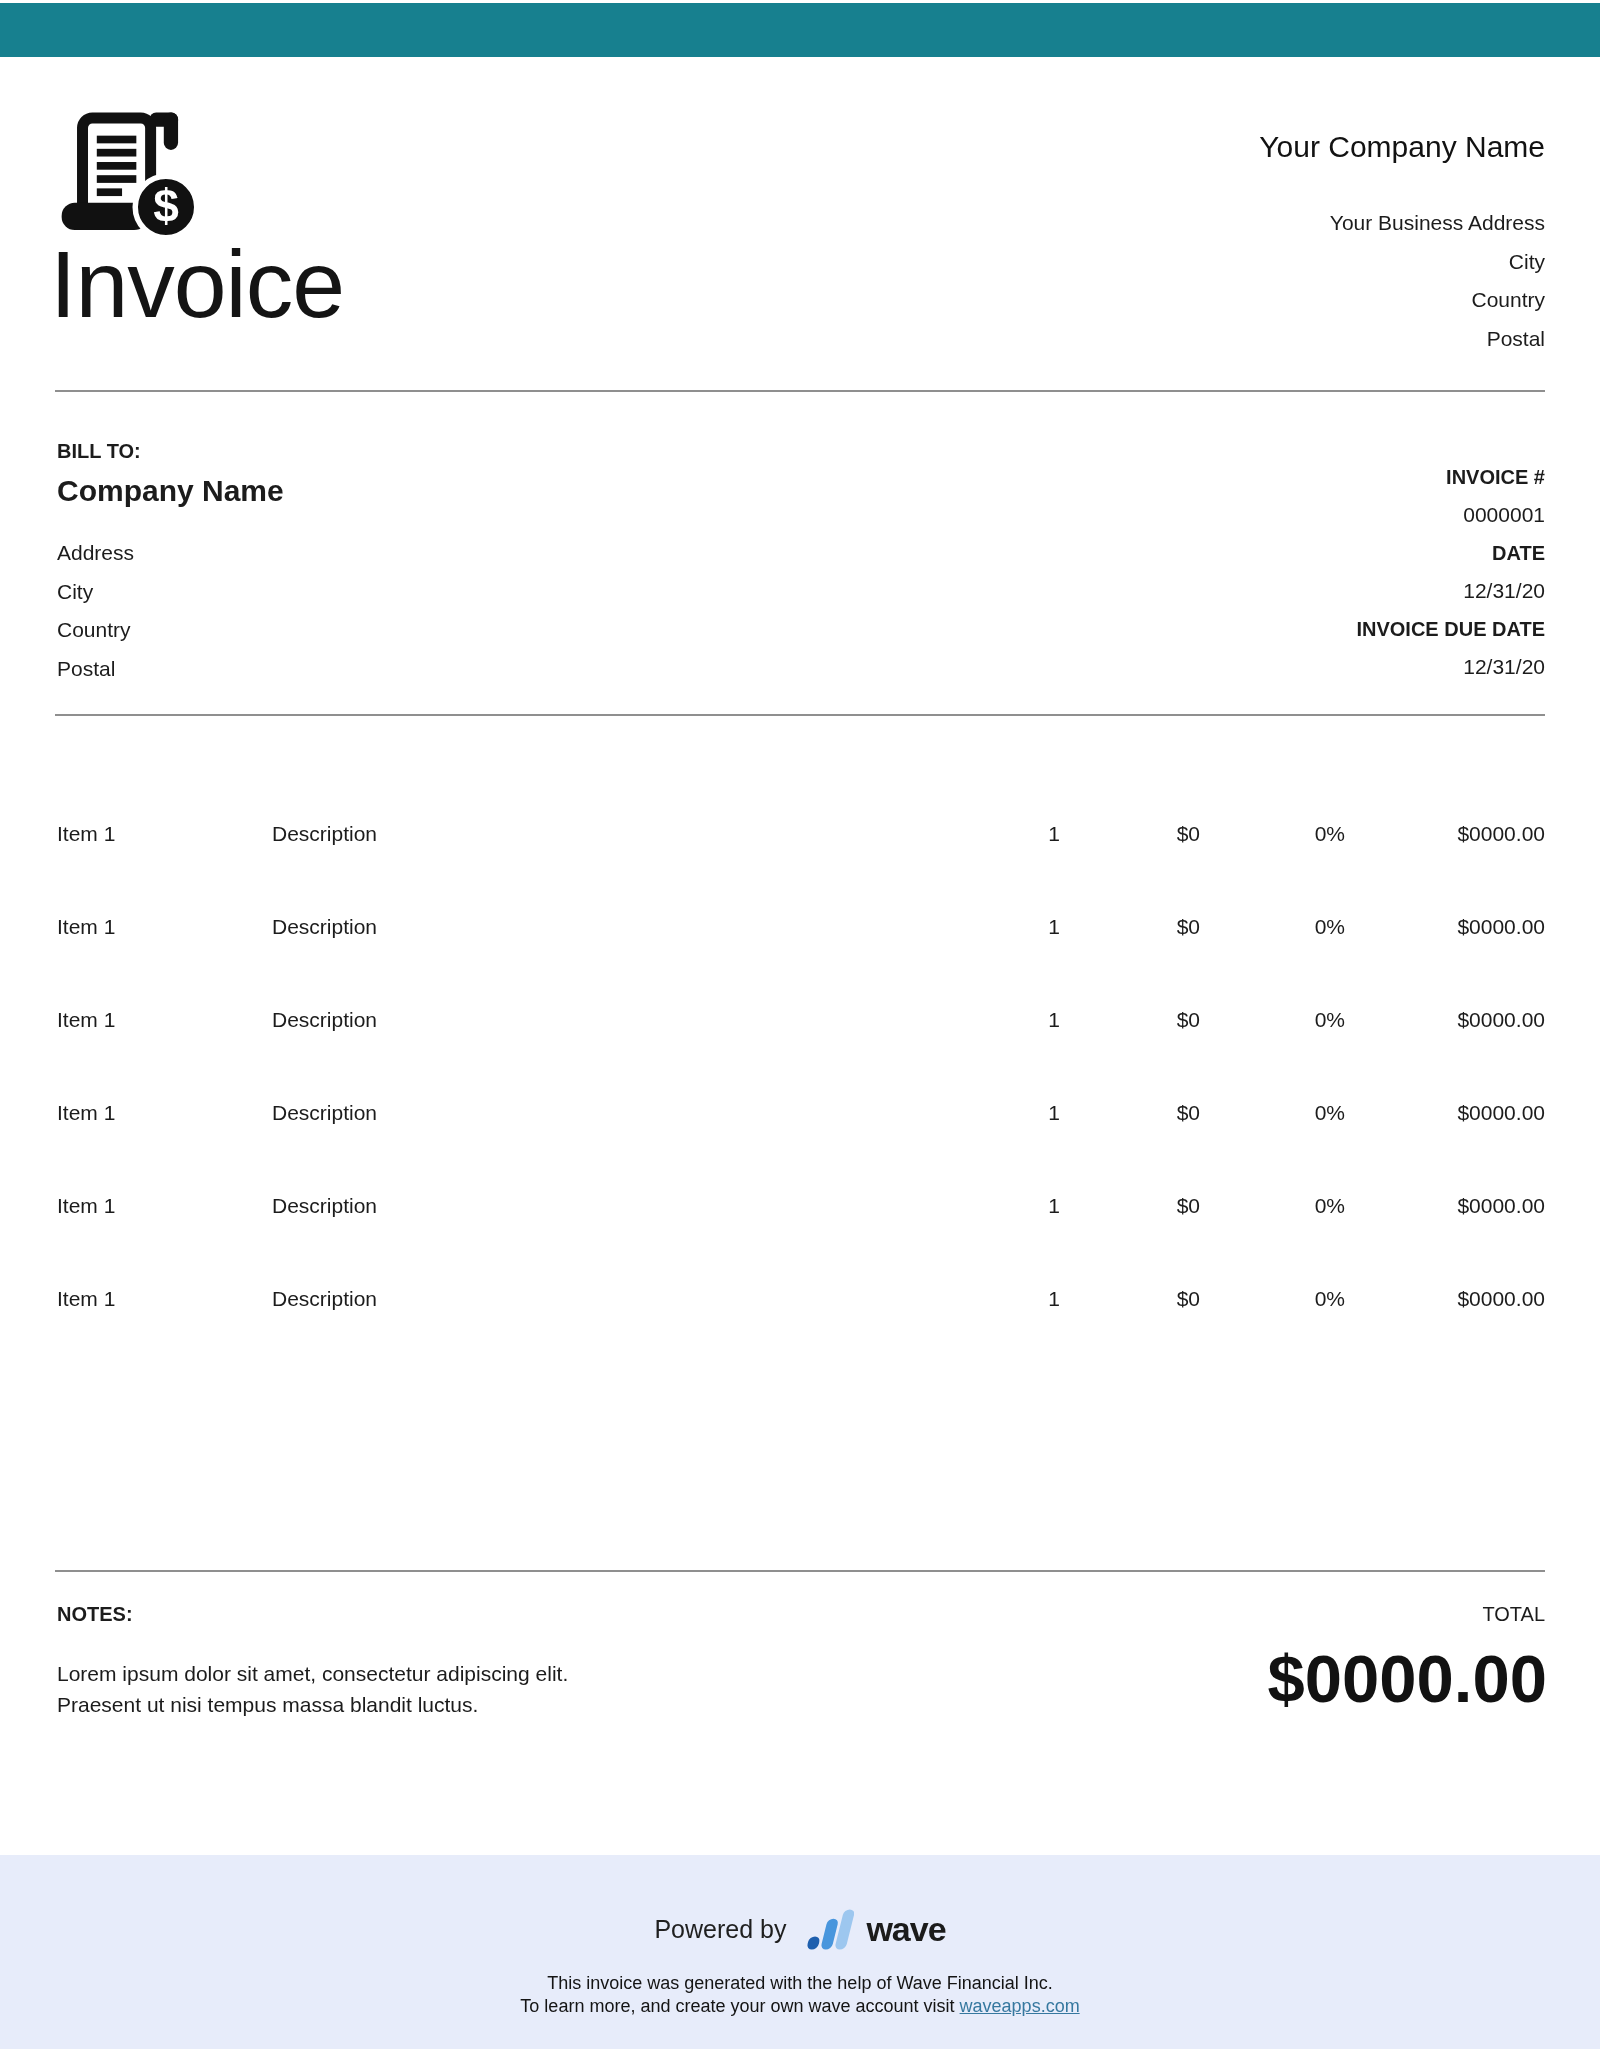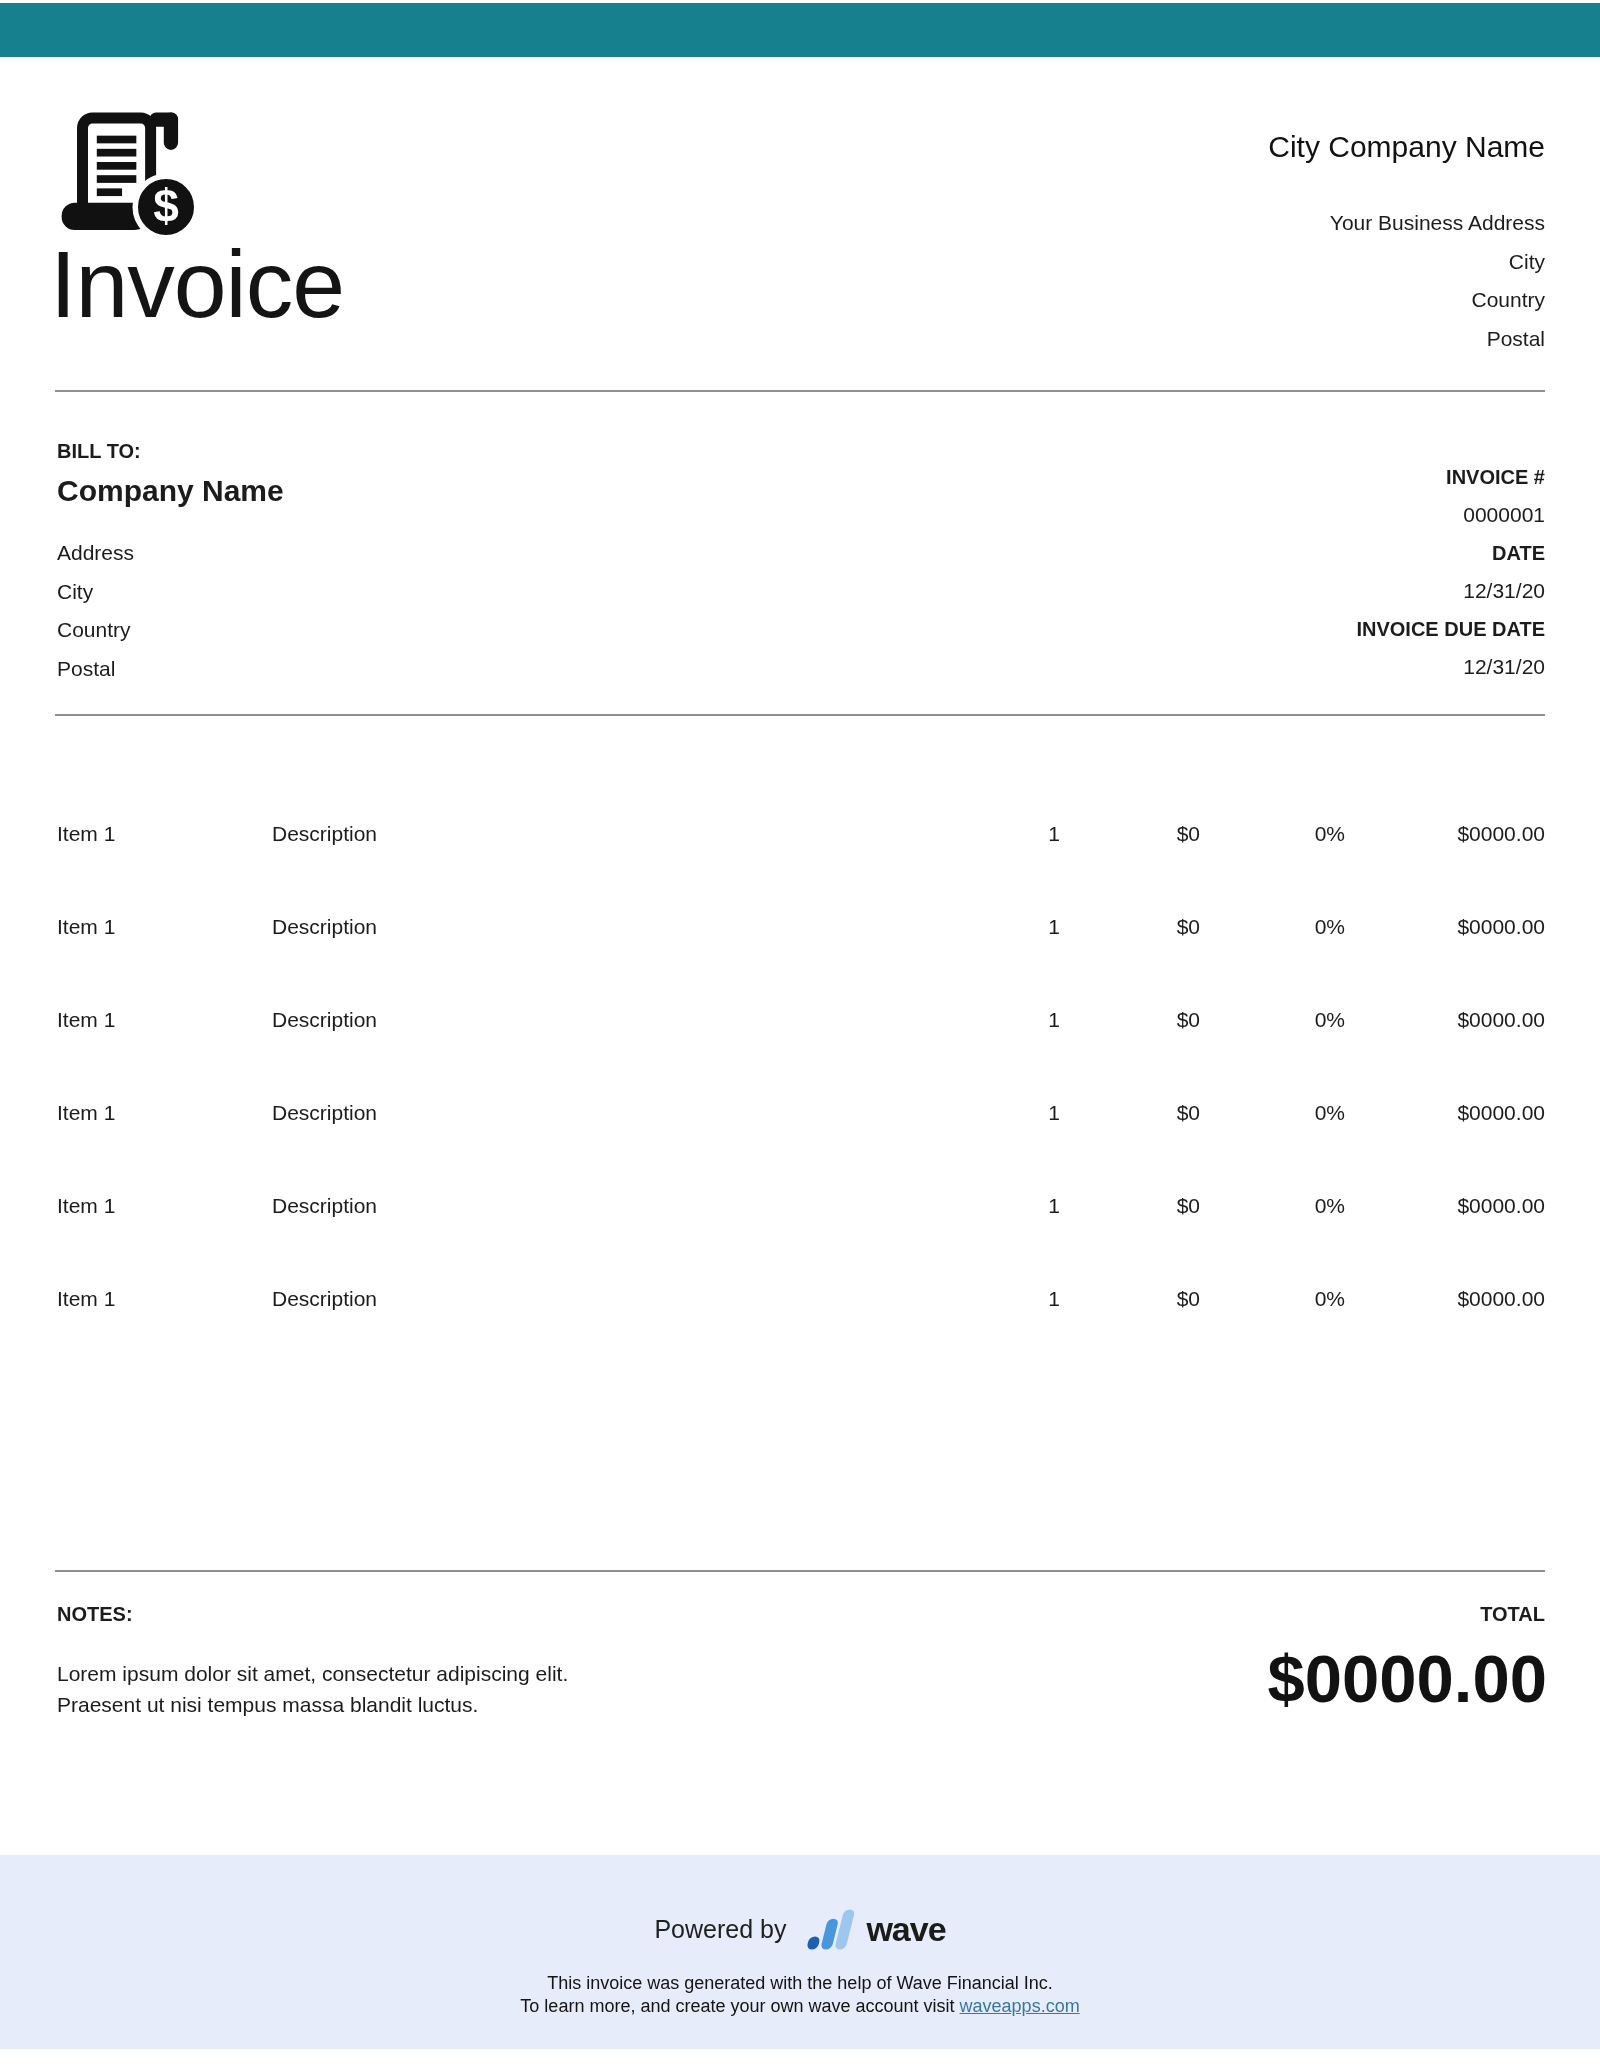--- a/index.html
+++ b/index.html
@@ -46,21 +46,21 @@
   .cell.c-item { width:215px; text-align:left; }
   .cell.c-desc { flex:1; text-align:left; }
   .cell.c-qty  { width:220px; text-align:right; }
   .cell.c-price{ width:140px; text-align:right; }
   .cell.c-tax  { width:145px; text-align:right; }
   .cell.c-amt  { width:200px; text-align:right; }
 
   
   .notes-label { position:absolute; left:57px; top:1603px; font-size:20px; font-weight:bold; }
   .notes-text  { position:absolute; left:57px; top:1658px; font-size:21px; line-height:31px; }
-  .total-label { position:absolute; right:55px; top:1603px; font-size:20px; font-weight:bold; text-align:right; }
+  .total-label { position:absolute; right:55px; top:1603px; font-size:20px; font-weight:normal; text-align:right; }
   .total-amount{ position:absolute; right:53px; top:1640px; font-size:67px; font-weight:800; letter-spacing:0px; color:#121212; text-align:right; }
 
   
   .footer { position:absolute; left:0; top:1855px; width:100%; height:194px; background:#E7ECFA; }
   .powered { position:absolute; top:52px; left:0; width:100%; display:flex; justify-content:center; align-items:center; gap:12px; }
   .powered-label { font-size:25px; color:#1f1f1f; }
   .wave-mark { display:block; }
   .wave-wordmark { font-size:34px; font-weight:bold; letter-spacing:-1px; color:#1b1b1b;text-align:center; }
   .legal { position:absolute; top:117px; left:0; width:100%; text-align:center; font-size:18px; line-height:23px; color:#141414; }
   .legal a { color:#36789F; text-decoration:underline; cursor:pointer; }
@@ -83,21 +83,21 @@
     <rect x="40" y="63" width="36" height="7" fill="#111"></rect>
     <rect x="40" y="75" width="23" height="7" fill="#111"></rect>
     <rect x="8" y="88" width="78" height="25" rx="12" fill="#111"></rect>
     <circle cx="103" cy="92" r="28" fill="#111" stroke="#fff" stroke-width="5"></circle>
     <text x="103" y="106" text-anchor="middle" font-size="42" font-weight="bold" fill="#fff" font-family="Liberation Sans, sans-serif">$</text>
   </svg>
 
   <h1 class="page-title">Invoice</h1>
 
   <div class="company-block">
-    <div class="company-name">City Company Name</div>
+    <div class="company-name">Your Company Name</div>
     <div class="company-address">
       <div>Your Business Address</div>
       <div>City</div>
       <div>Country</div>
       <div>Postal</div>
     </div>
   </div>
 
   <div class="divider div1"></div>
 

